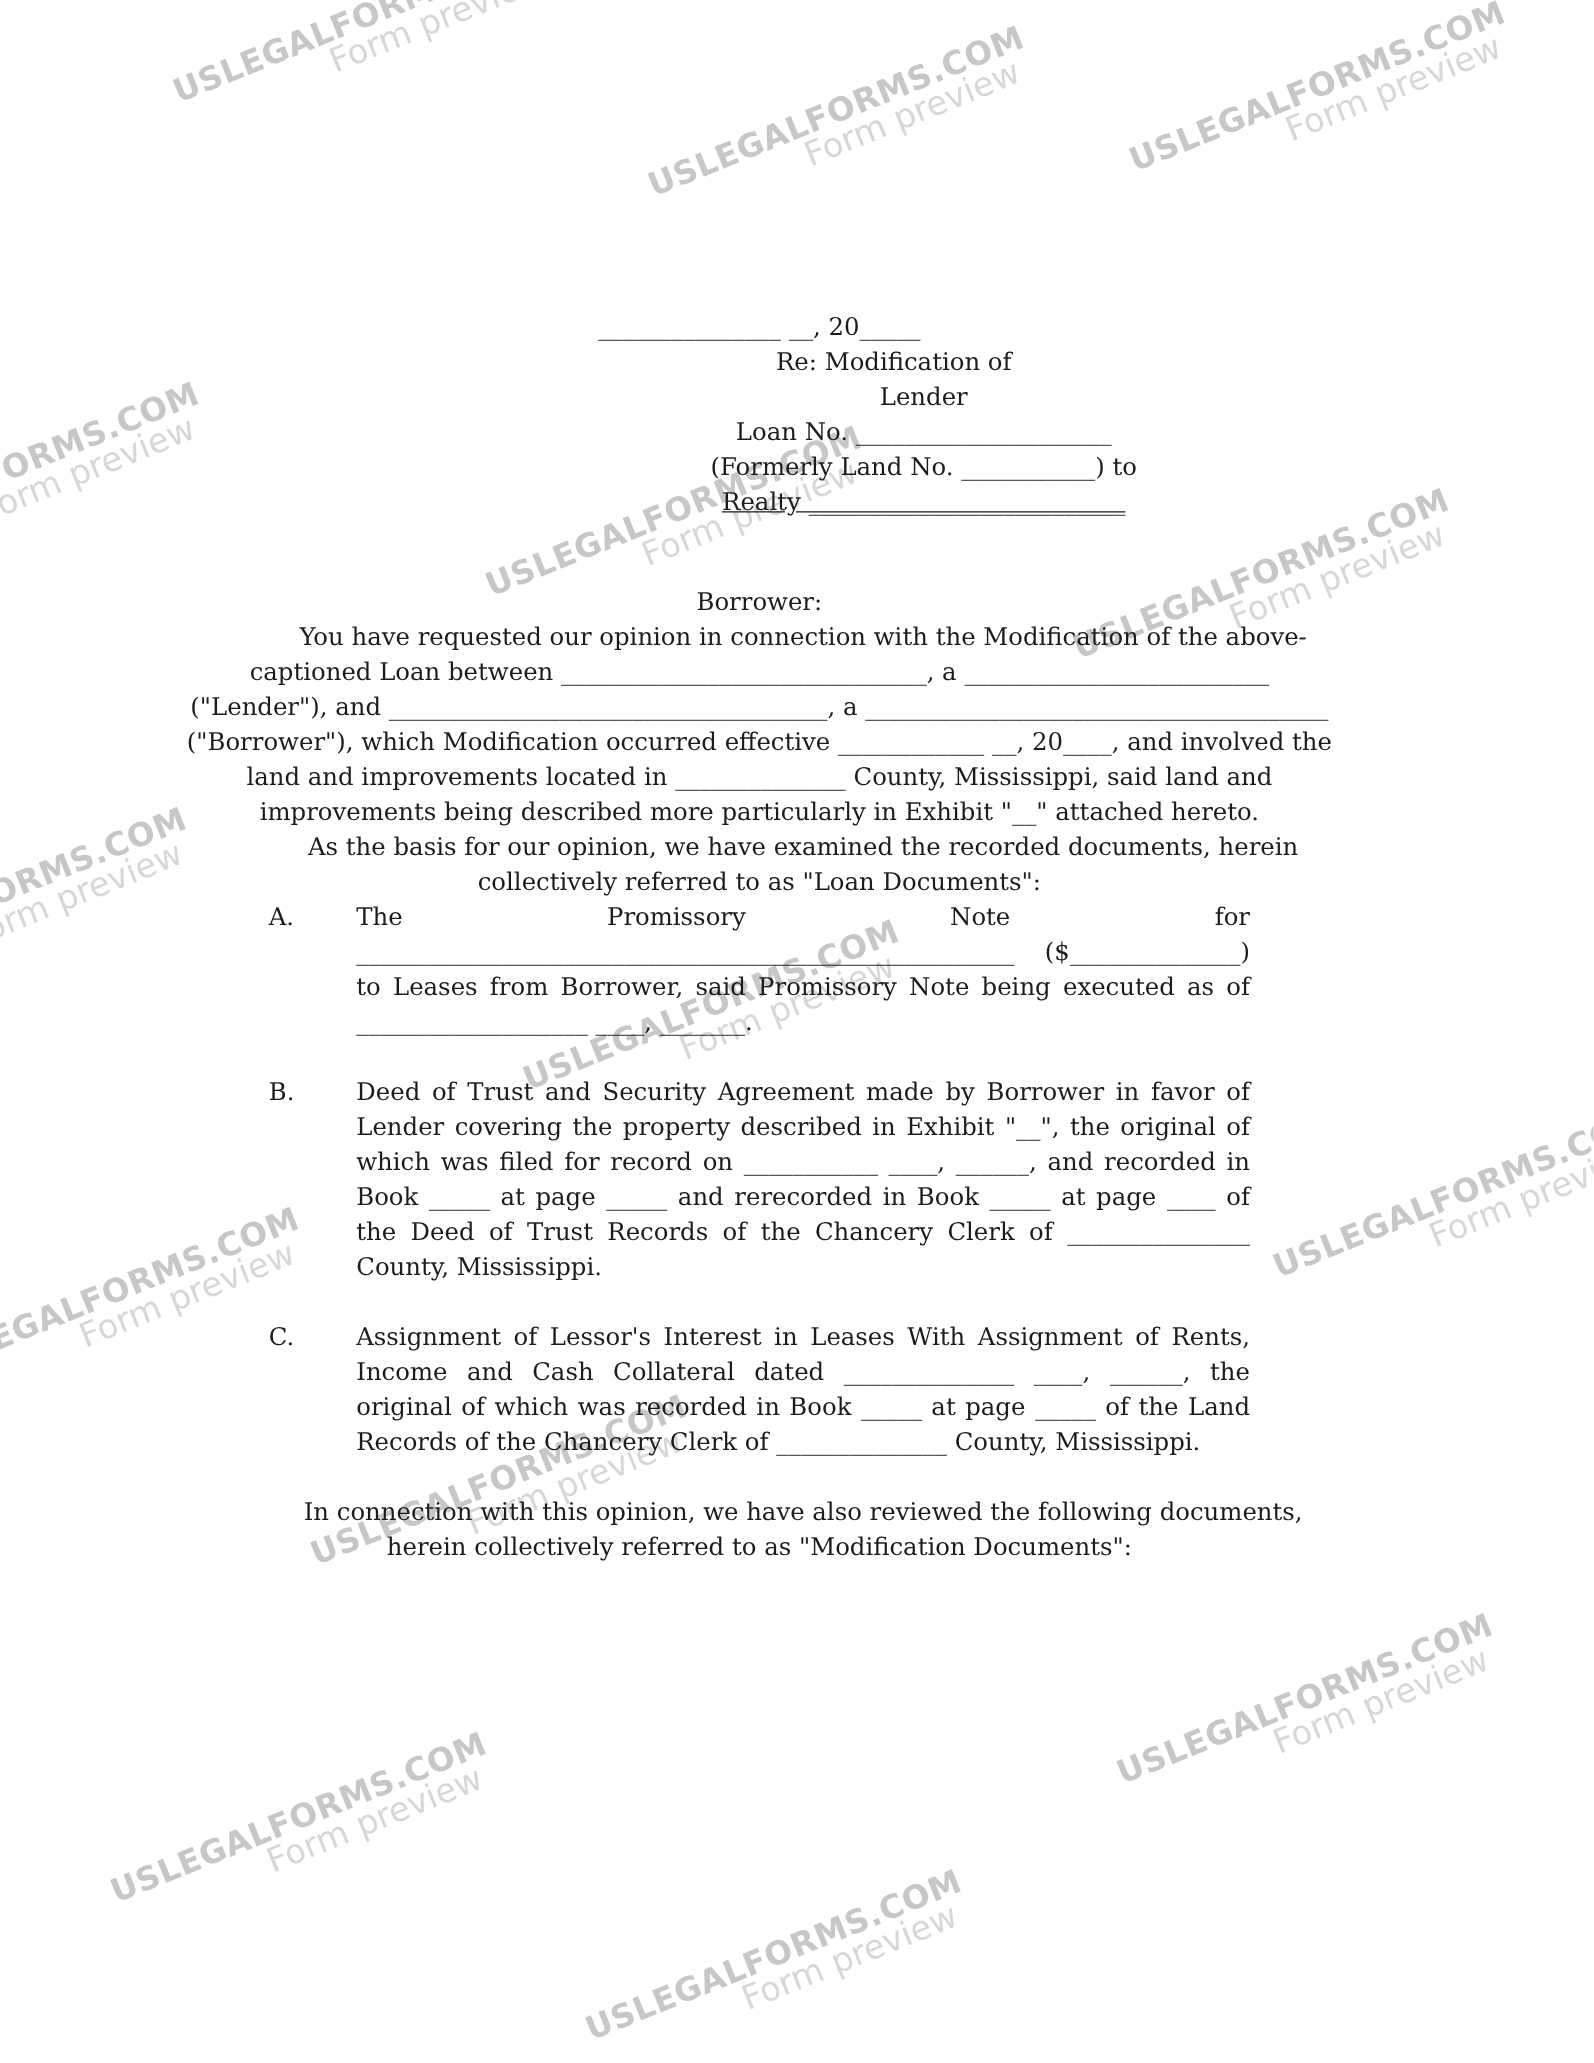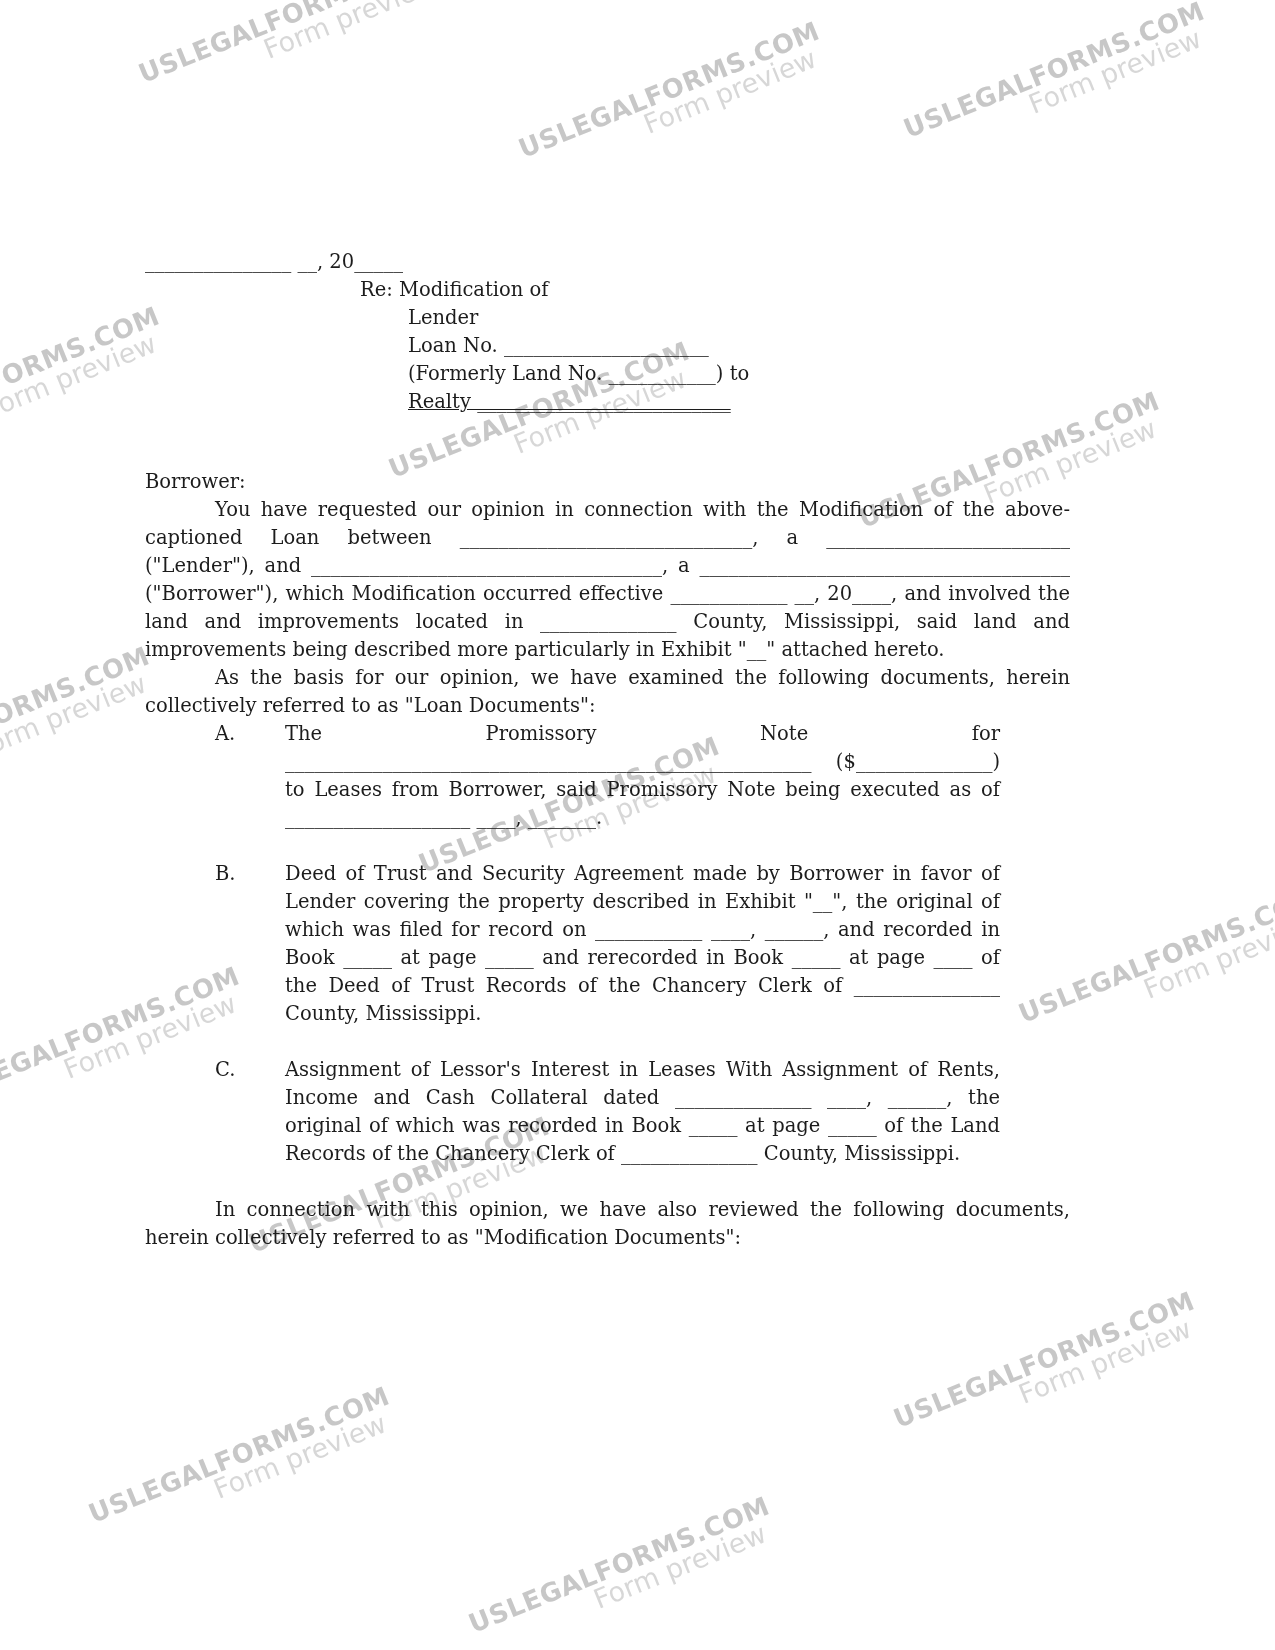--- a/index.html
+++ b/index.html
@@ -45,21 +45,21 @@
   }
   .content {
     position: absolute;
     left: 145px;
     top: 248px;
     width: 925px;
     z-index: 1;
     font-size: 19.5px;
     line-height: 28px;
   }
-  .content p { margin: 0; }
+  .content p { margin: 0; text-align: center; }
   .date-line {
     margin: 0 0 45px 315px;
     white-space: nowrap;
   }
   .re-block {
     margin: 0 0 52px 215px;
   }
   .re-inner { margin-left: 48px; }
   .underlined { text-decoration: underline; }
   .salutation { margin: 0 0 28px 0; }
@@ -127,21 +127,21 @@
         <p>Loan No. _____________________</p>
         <p>(Formerly Land No.  ___________) to</p>
         <p class="underlined">Realty __________________________</p>
       </div>
     </div>
 
     <p class="salutation">Borrower:</p>
 
     <p class="para first-indent">You have requested our opinion in connection with the Modification of the above-captioned Loan between ______________________________, a _________________________ ("Lender"), and ____________________________________, a ______________________________________ ("Borrower"), which Modification occurred effective ____________ __, 20____, and involved the land and improvements located in ______________ County, Mississippi, said land and improvements being described more particularly in Exhibit "__" attached hereto.</p>
 
-    <p class="para first-indent">As the basis for our opinion, we have examined the following documents, herein collectively referred to as "Loan Documents":</p>
+    <p class="para first-indent">As the basis for our opinion, we have examined the recorded documents, herein collectively referred to as "Loan Documents":</p>
 
     <div class="item">
       <span class="item-label">A.</span>
       <span>The Promissory Note for ______________________________________________________ ($______________) to Leases from Borrower, said Promissory Note being executed as of ___________________ ____, _______.</span>
     </div>
 
     <div class="item">
       <span class="item-label">B.</span>
       <span>Deed of Trust and Security Agreement made by Borrower in favor of Lender covering the property described in Exhibit "__", the original of which was filed for record on ___________ ____, ______, and recorded in Book _____ at page _____ and rerecorded in Book _____ at page ____ of the Deed of Trust Records of the Chancery Clerk of _______________ County, Mississippi.</span>
     </div>

